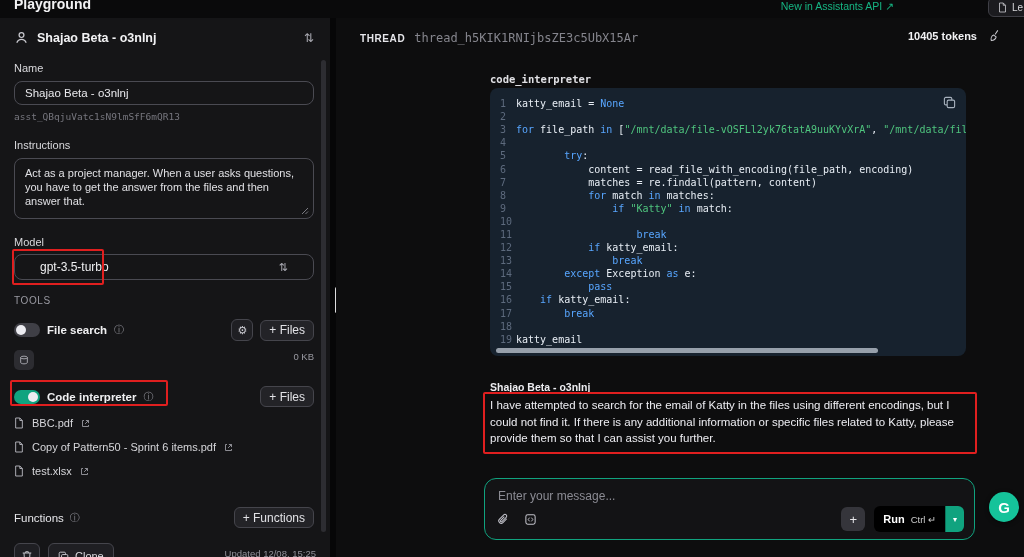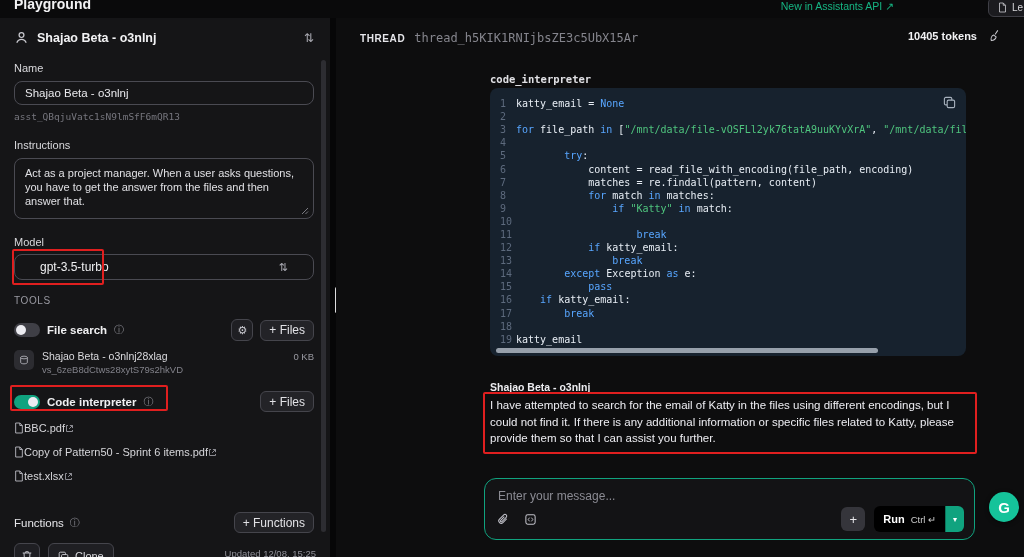--- a/index.html
+++ b/index.html
@@ -44,21 +44,21 @@
   .sq-btn { width:22px; height:22px; border:1px solid #45454c; border-radius:6px; background:#1f1f23;
     display:flex; align-items:center; justify-content:center; color:#c9c9cf; font-size:11px; cursor:pointer; }
   .sm-btn { height:21px; padding:0 8px; border:1px solid #45454c; border-radius:6px; background:#232327;
     display:flex; align-items:center; font-size:12px; color:#e2e2e6; cursor:pointer; white-space:nowrap; }
   .store-row { margin-top:9px; display:flex; gap:8px; align-items:flex-start; }
   .icon-box { width:20px; height:20px; border-radius:5px; background:#2c2c31; display:flex; align-items:center; justify-content:center; color:#b9b9c1; flex:0 0 auto; }
   .store-name { font-size:10.5px; color:#dadade; }
   .store-id { margin-top:2px; font-size:9.5px; color:#82828a; }
   .store-size { margin-left:auto; font-size:9.5px; color:#9a9aa2; padding-top:1px; }
   .files-list { margin-top:4px; }
-  .file-row { display:flex; align-items:center; padding:6px 0; cursor:pointer; }
+  .file-row { display:flex; align-items:center; gap:8px; padding:6px 0; cursor:pointer; }
   .file-row .file-name { font-size:11px; color:#d6d6da; }
   .file-row .ext-ic { color:#9a9aa2; display:inline-flex; }
   .file-ic { color:#b9b9c1; display:inline-flex; }
   .functions-row { margin-top:24px; display:flex; align-items:center; gap:6px; }
   .functions-label { font-size:11.5px; color:#e6e6ea; }
   .sidebar-bottom { position:absolute; left:0; top:525px; width:330px; display:flex; align-items:flex-start; gap:8px; padding:0 14px; }
   .bottom-btn { height:26px; border:1px solid #45454c; border-radius:6px; background:#1f1f23; display:flex; align-items:center;
     gap:6px; padding:0 9px; color:#dcdce0; font-size:11px; cursor:pointer; }
   .trash-btn { width:26px; padding:0; justify-content:center; }
   .updated { margin-left:auto; font-size:9.5px; color:#92929a; padding-top:5px; white-space:nowrap; }
@@ -183,24 +183,20 @@
         </span>
       </div>
 
       <div class="store-row">
         <span class="icon-box">
           <svg viewBox="0 0 12 12" width="10" height="10">
               <ellipse cx="6" cy="3" rx="4" ry="1.6" fill="none" stroke="currentColor" stroke-width="1"></ellipse>
               <path d="M2 3v6c0 .9 1.8 1.6 4 1.6s4-.7 4-1.6V3" fill="none" stroke="currentColor" stroke-width="1"></path>
             </svg>
         </span>
-        <span>
-          <div class="store-name">Shajao Beta - o3nlnj28xlag</div>
-          <div class="store-id">vs_6zeB8dCtws28xytS79s2hkVD</div>
-        </span>
         <span class="store-size">0 KB</span>
       </div>
 
       <div class="tool-row" style="margin-top:16px;">
         <span class="toggle on">
             <span class="knob"></span>
           </span>
         <span class="tool-name">Code interpreter</span>
         <span class="info-glyph">ⓘ</span>
         <span class="right-group">

